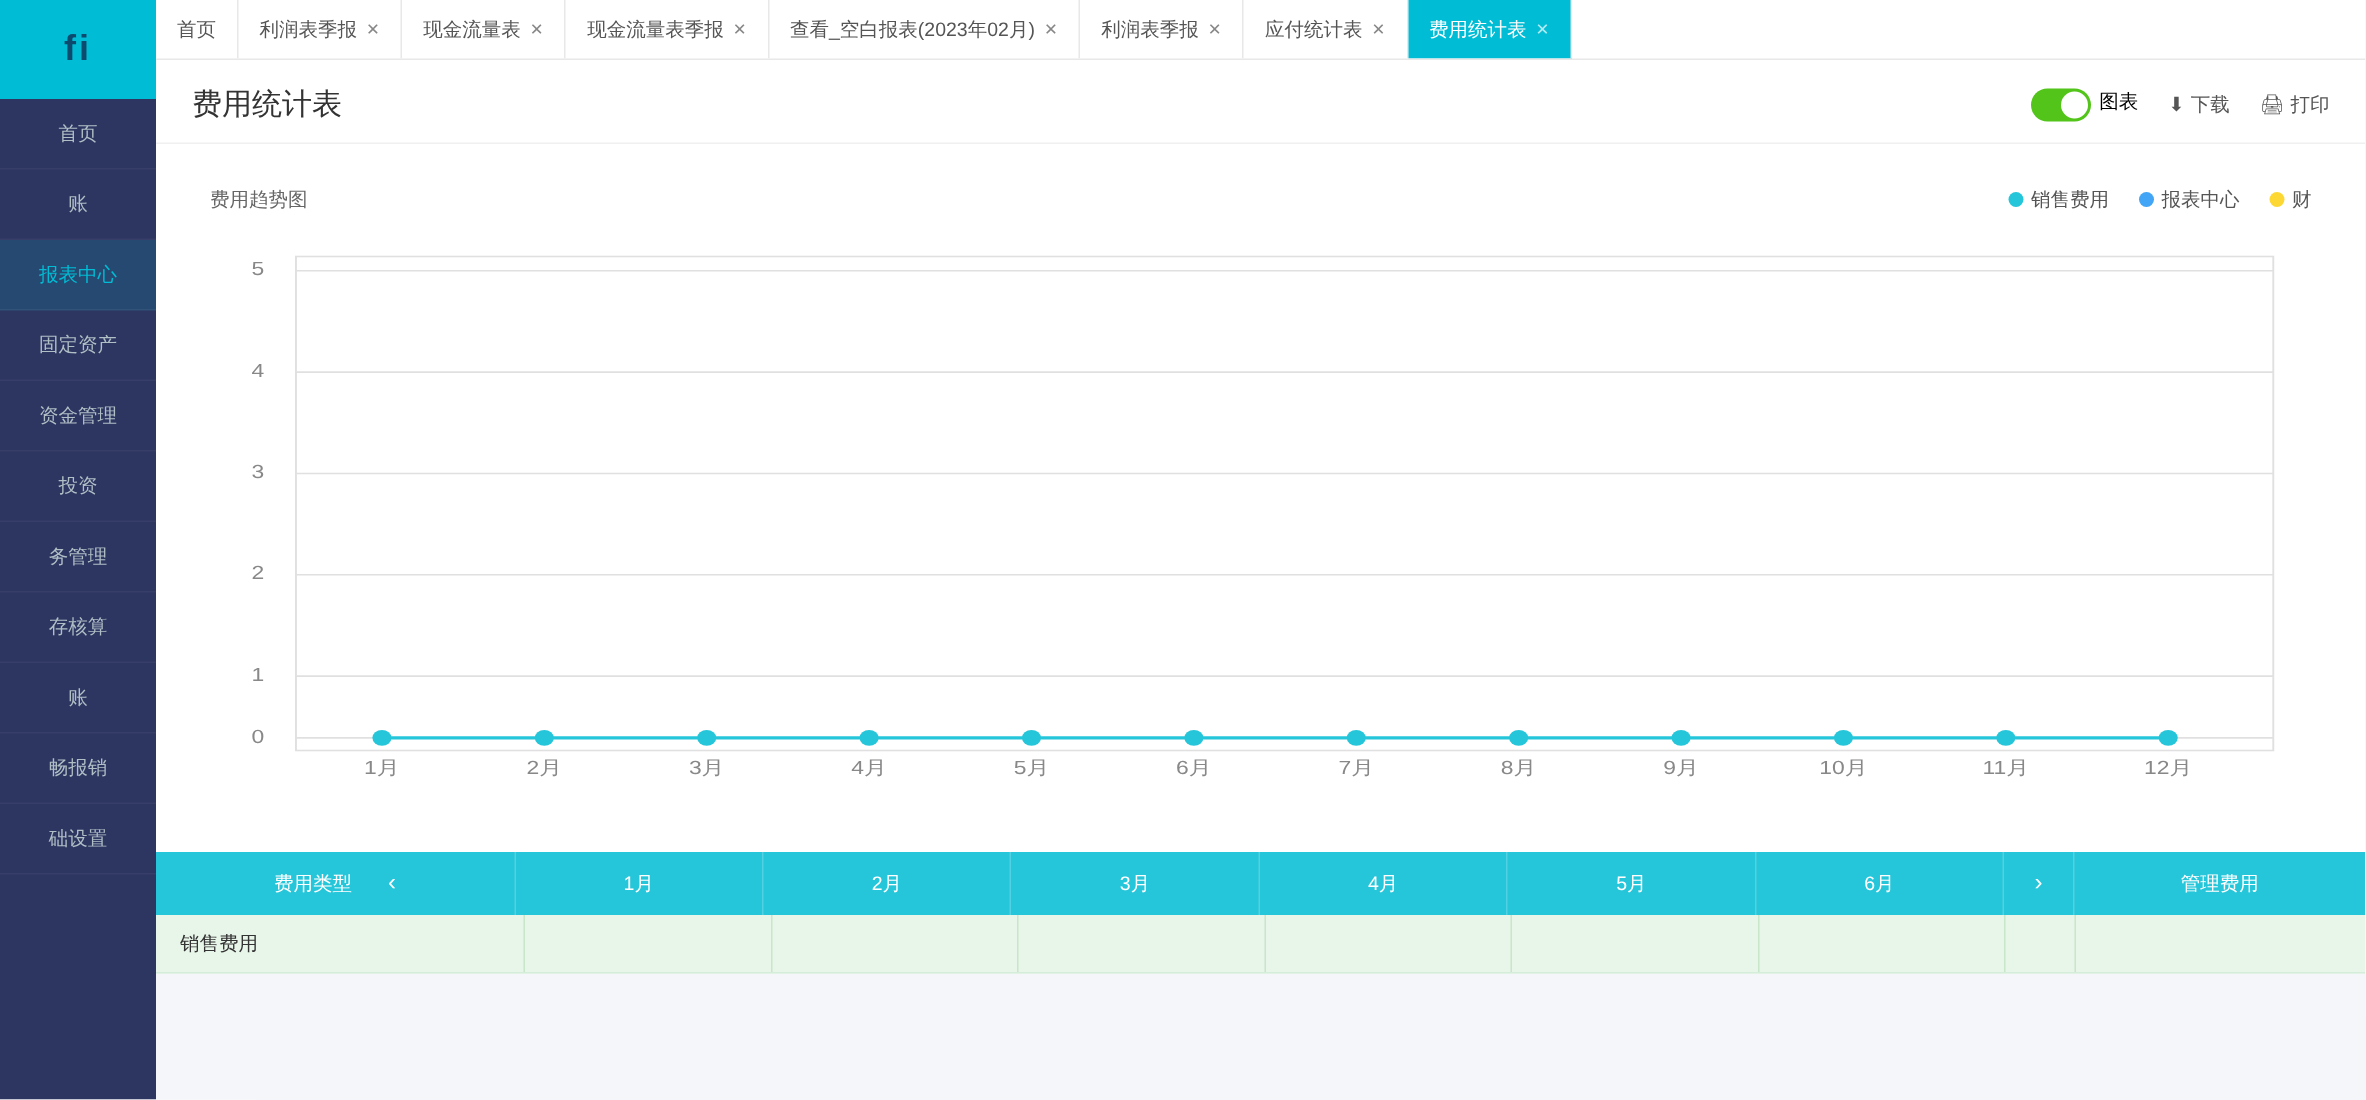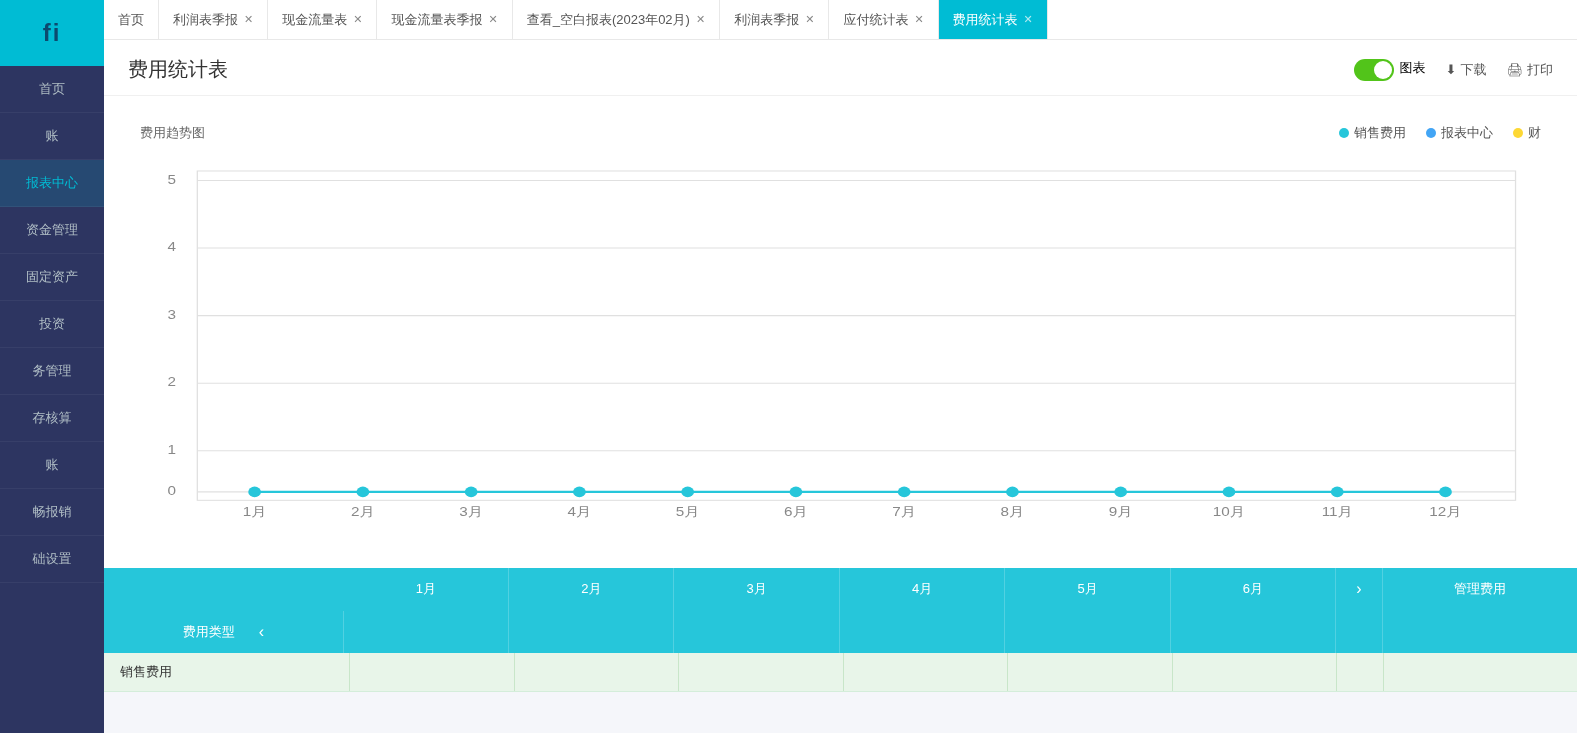--- a/index.html
+++ b/index.html
@@ -198,21 +198,20 @@
       flex: 1;
       border-right: 1px solid rgba(255,255,255,0.2);
       white-space: nowrap;
     }
     .table-header-cell.type-col {
       flex: 1.5;
       display: flex;
       align-items: center;
       justify-content: center;
       gap: 24px;
-      margin-top: 43px;
     }
     .table-header-cell.last-col {
       flex: 1.2;
       border-right: none;
     }
     .nav-arrow {
       cursor: pointer;
       font-size: 16px;
       color: white;
     }
@@ -240,22 +239,22 @@
     }
   </style>
 </head>
 <body>
 
 <div class="sidebar">
   <div class="sidebar-logo">fi</div>
   <div class="sidebar-item">首页</div>
   <div class="sidebar-item">账</div>
   <div class="sidebar-item active">报表中心</div>
+  <div class="sidebar-item">固定资产</div>
   <div class="sidebar-item">资金管理</div>
-  <div class="sidebar-item">固定资产</div>
   <div class="sidebar-item">投资</div>
   <div class="sidebar-item">务管理</div>
   <div class="sidebar-item">存核算</div>
   <div class="sidebar-item">账</div>
   <div class="sidebar-item">畅报销</div>
   <div class="sidebar-item">础设置</div>
 </div>
 
 <div class="main">
 

